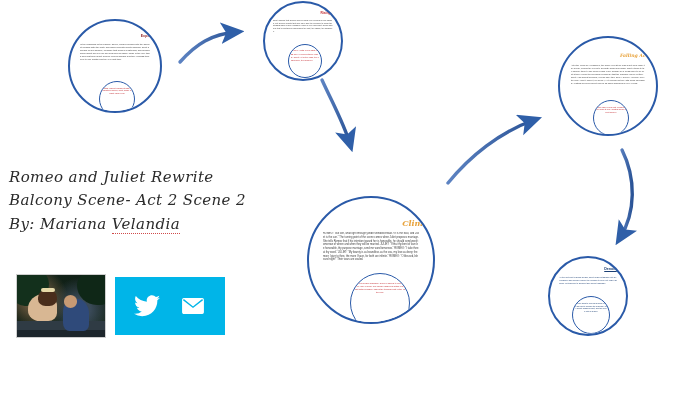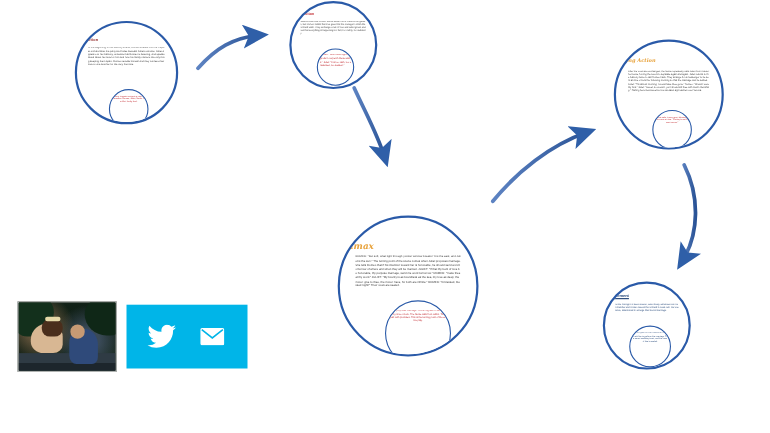--- a/index.html
+++ b/index.html
@@ -12,21 +12,21 @@
 
   
   .node{
     position:absolute;border-radius:50%;
     border:2px solid #2a5aa8;
     background:#ffffff;
     box-sizing:border-box;
     overflow:hidden;
   }
   .node .ttl{
-    position:absolute;left:0;right:0;text-align:left;
+    position:absolute;left:0;right:0;text-align:right;
     font-weight:bold;line-height:1;
   }
   .node .body{
     position:absolute;left:0;right:0;
     text-align:left;
     color:#3b3b3b;
     word-break:break-all;
     overflow:hidden;
   }
   .inner{
@@ -188,20 +188,25 @@
   </div>
 
   <div class="node" id="node-denouement">
     <div class="ttl">Denouement</div>
     <div class="body">As the first light of dawn breaks, Juliet finally withdraws into her chamber and Romeo leaves the orchard to seek out Friar Laurence, determined to arrange their secret marriage.</div>
     <div class="inner">
       <div class="itxt">Romeo goes to Friar Laurence's cell to ask him to perform the marriage. The secret wedding is set, and the lovers' fate is sealed.</div>
     </div>
   </div>
 
+  <div id="title-block">
+    <div class="tline">Romeo and Juliet Rewrite</div>
+    <div class="tline">Balcony Scene- Act 2 Scene 2</div>
+    <div class="tline"><span>By: Mariana </span><span class="uline">Velandia</span></div>
+  </div>
 
   <div id="photo">
     <div class="sky"></div>
     <div class="leafA"></div>
     <div class="leafB"></div>
     <div class="ledge"></div>
     <div class="ledge2"></div>
     <div class="juliet"></div>
     <div class="julietHair"></div>
     <div class="crown"></div>

